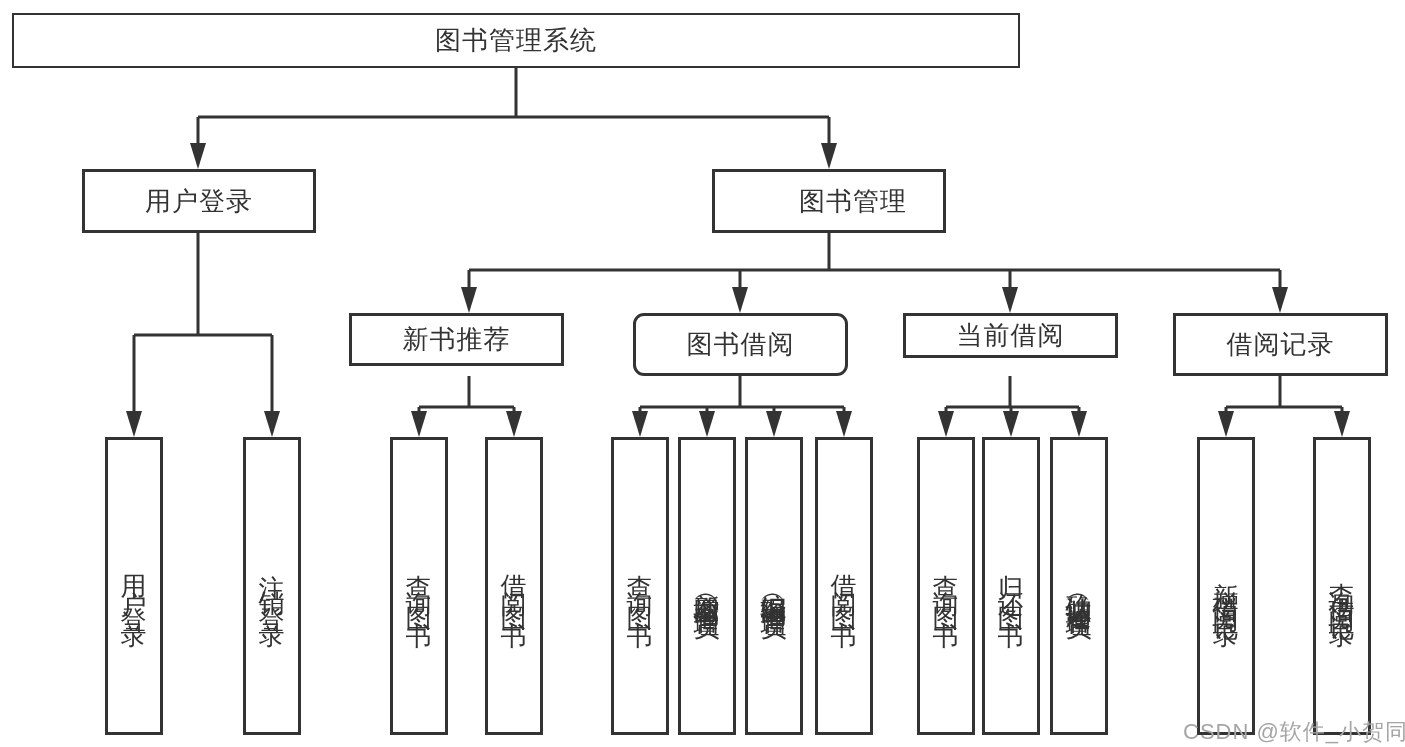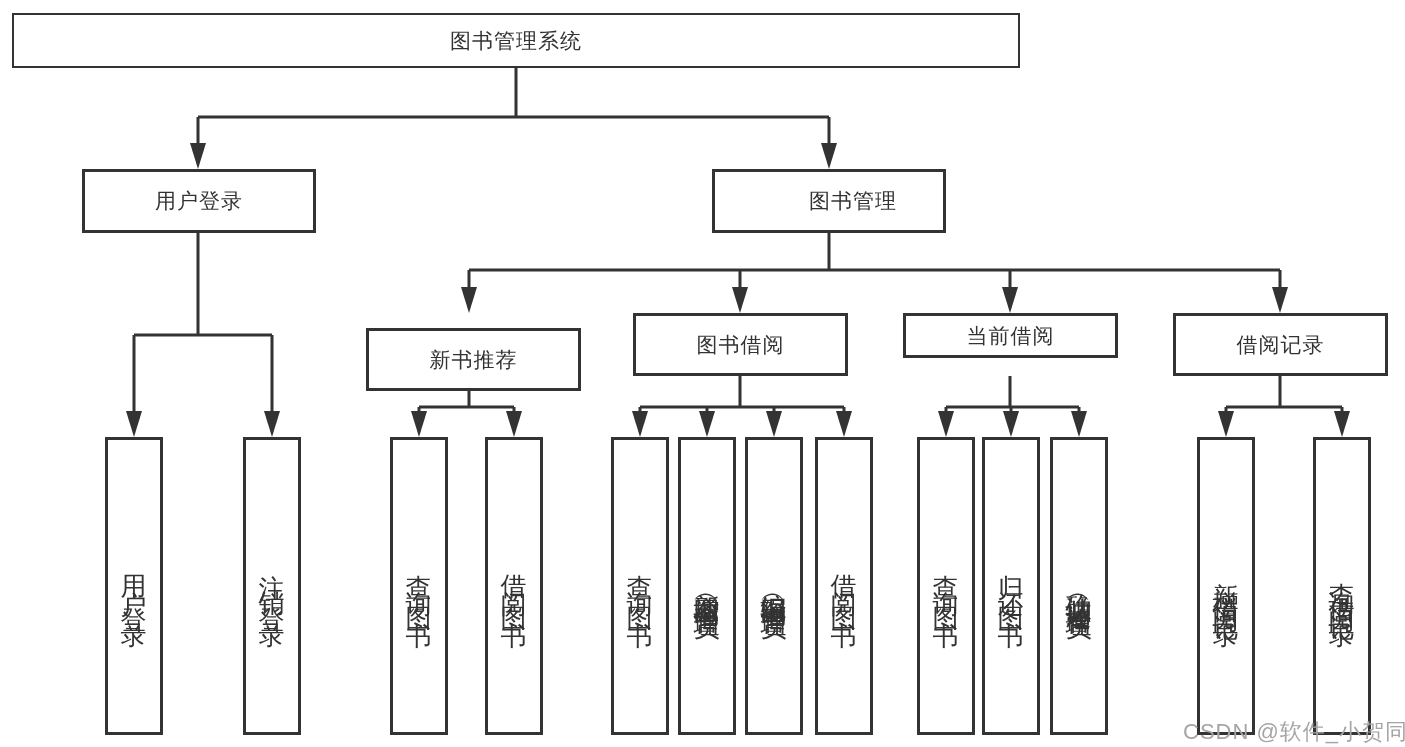--- a/index.html
+++ b/index.html
@@ -22,21 +22,21 @@
   }
   .node {
     position: absolute;
     box-sizing: border-box;
     background: #ffffff;
     border: 3px solid var(--line, #333333);
     color: var(--text, #333333);
     display: flex;
     align-items: center;
     justify-content: center;
-    font-size: 21px;
+    font-size: 26px;
     letter-spacing: 1px;
   }
   .node.root { border-width: 2px; }
   .leaf {
     font-size: 26px;
   }
   .v-label {
     writing-mode: vertical-rl;
     text-orientation: mixed;
     white-space: nowrap;
@@ -104,24 +104,24 @@
     <span>图书管理系统</span>
   </div>
 
   <div class="node" style="left:82px; top:169px; width:234px; height:64px;">
     <span>用户登录</span>
   </div>
   <div class="node" style="left:712px; top:169px; width:234px; height:64px;padding-left:48px;">
     <span>图书管理</span>
   </div>
 
-  <div class="node" style="left:366px; top:313px; width:215px; height:63px;margin-top:15px;">
+  <div class="node" style="left:349px; top:313px; width:215px; height:53px;">
     <span>新书推荐</span>
   </div>
-  <div class="node" style="left:633px; top:313px; width:215px; height:63px;">
+  <div class="node" style="left:633px; top:313px; width:215px; height:63px;border-radius:11px;">
     <span>图书借阅</span>
   </div>
   <div class="node" style="left:903px; top:313px; width:215px; height:45px;">
     <span>当前借阅</span>
   </div>
   <div class="node" style="left:1173px; top:313px; width:215px; height:63px;">
     <span>借阅记录</span>
   </div>
 
   <div class="node leaf" style="left:105px; top:437px; width:58px; height:298px;">

